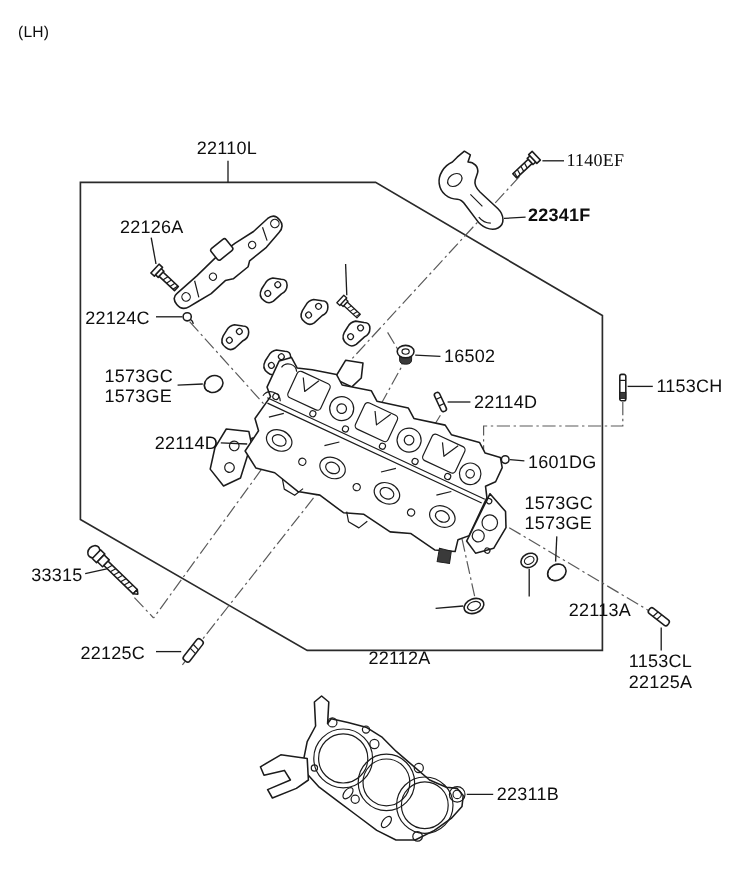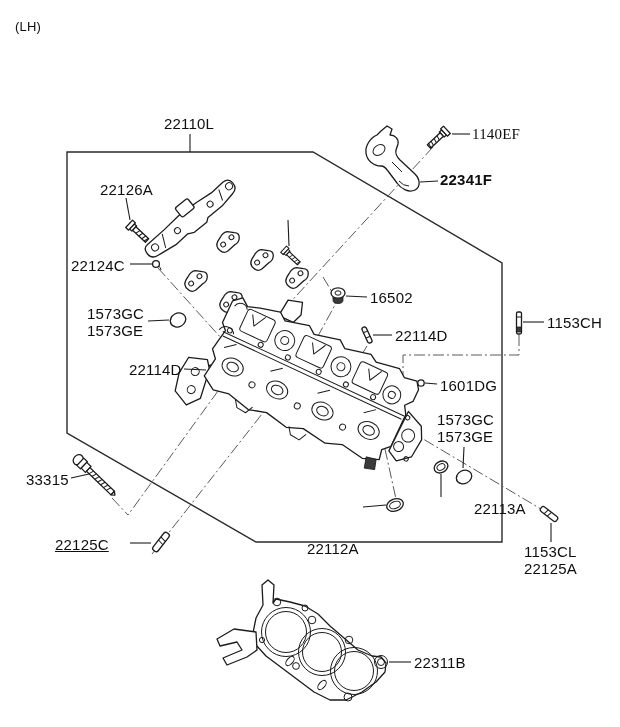--- a/index.html
+++ b/index.html
@@ -280,16 +280,16 @@
   <div>1573GC</div>
   <div>1573GE</div>
 </div>
 <div class="lbl" style="left:307px;top:500px;margin-top:40px;">22112A</div>
 <div class="lbl" style="left:434px;top:500px;margin-left:40px;">22113A</div>
 <div class="lbl" style="left:524px;top:543px;">
   <div>1153CL</div>
   <div>22125A</div>
 </div>
 <div class="lbl" style="left:26px;top:471px;">33315</div>
-<div class="lbl" style="left:55px;top:536px;text-decoration:underline;">22125C</div>
+<div class="lbl" style="left:67px;top:536px;">22125C</div>
 <div class="lbl" style="left:414px;top:654px;">22311B</div>
 
 </div>
 
 </body></html>

